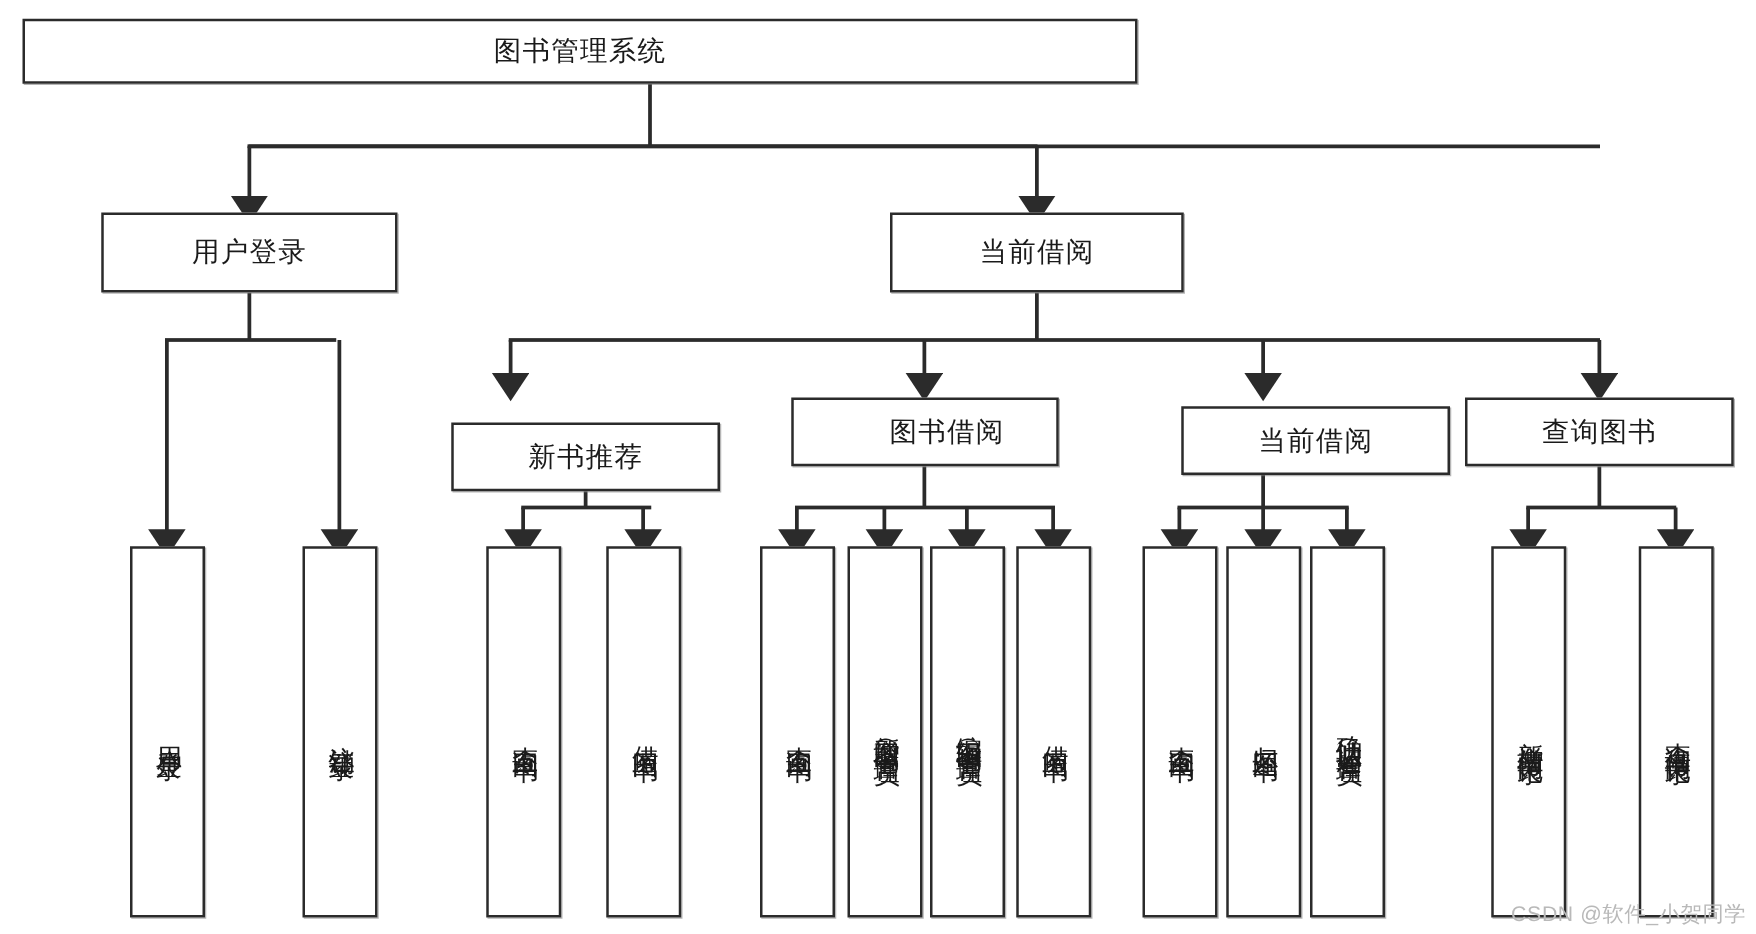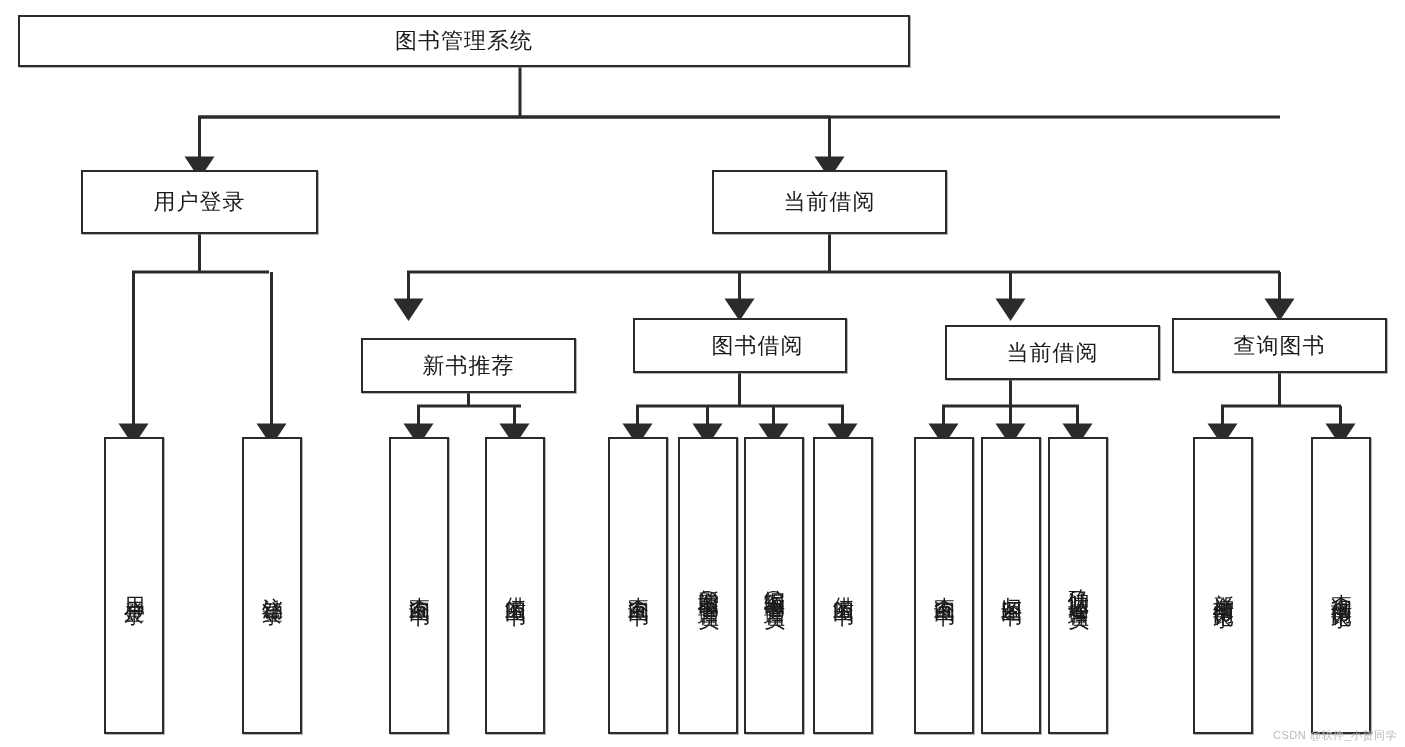--- a/index.html
+++ b/index.html
@@ -53,21 +53,21 @@
     writing-mode: vertical-rl;
     text-orientation: upright;
     font-size: 21px;
     letter-spacing: 3px;
     max-height: 100%;
   }
   .watermark {
     position: absolute;
     right: 8px;
     bottom: 4px;
-    font-size: 11px;
+    font-size: 17px;
     color: #b9b9b9;
     letter-spacing: 0.5px;
     white-space: pre;
   }
 </style>
 </head>
 <body>
 
 <div id="canvas">
 

